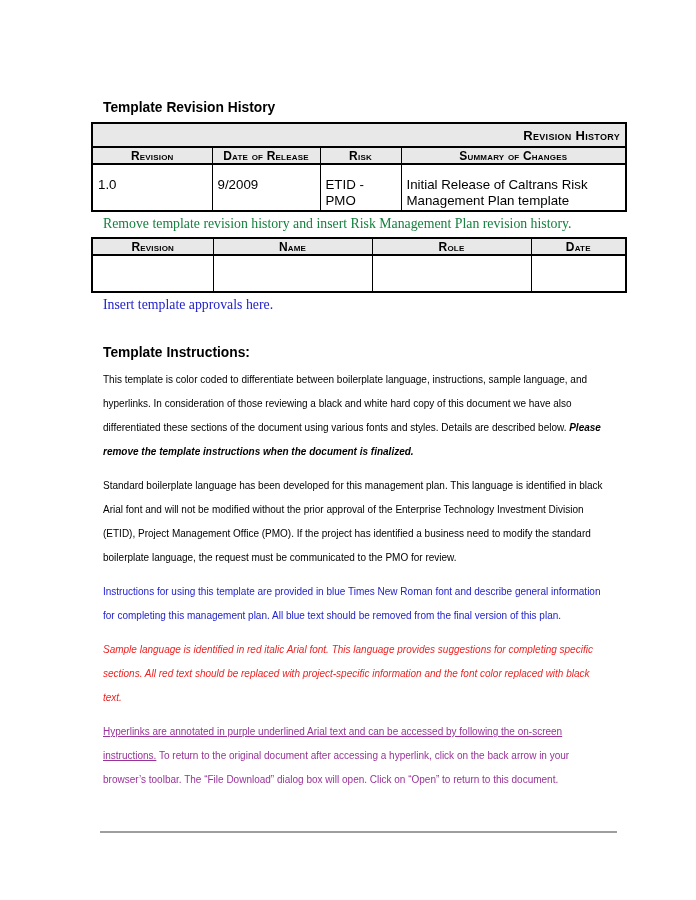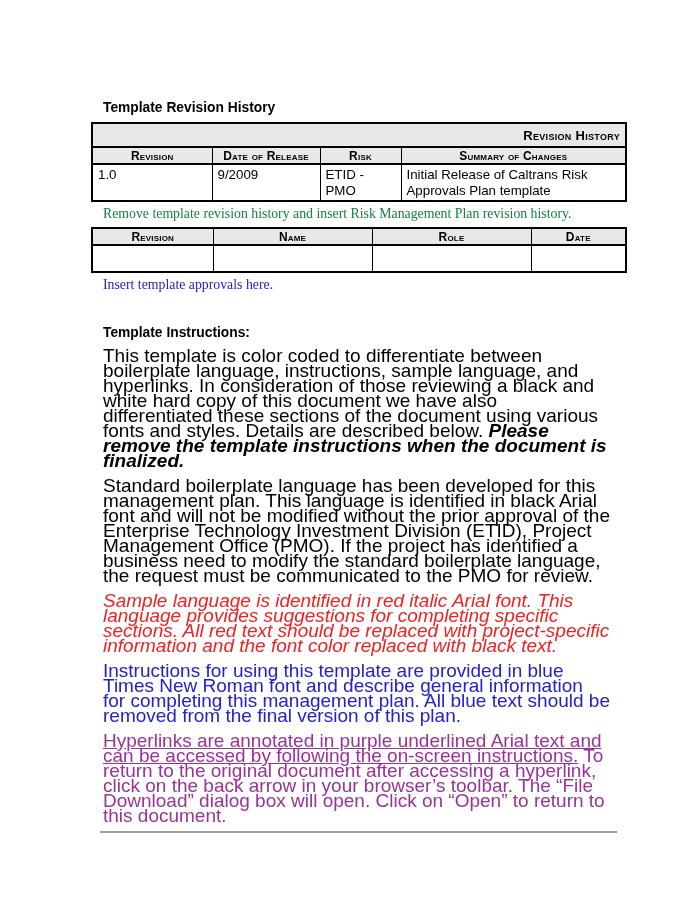--- a/index.html
+++ b/index.html
@@ -50,21 +50,21 @@
     height:15px;
     font-variant-caps:small-caps;
     font-weight:bold;
     font-size:12px;
     letter-spacing:.2px;
     text-align:center;
     border-bottom:2px solid #000;
   }
   table.doc-table td{
     vertical-align:top;
-    padding-top:2px;
+    padding-top:12px;
     padding-bottom:2px;
     line-height:15.5px;
     background:#fff;
   }
   td.al{text-align:left;}
   td.ac{text-align:left;}
   .tbl-1{margin-top:7px;}
   .tbl-1 td{height:26px;}
   .tbl-2{margin-top:6px;}
   .tbl-2 td{height:21px;}
@@ -72,22 +72,22 @@
   .note-serif{
     font-family:"Liberation Serif", serif;
     font-size:13.8px;
     line-height:15px;
     margin:4px 15px 0 12px;
   }
   .h2-approvals{margin-top:9px;}
   .h3-instructions{margin-top:33px;}
   
   .para{
-    font-size:19px;
-    line-height:15px;
+    font-size:10px;
+    line-height:24px;
     margin:8px 15px 10px 12px;
   }
   .p-red{font-style:italic;}
   .run-bold-italic{font-weight:bold;font-style:italic;}
   .run-underline{text-decoration:underline;}
   
   .footer{
     position:absolute;
     left:100px;top:831px;
     width:517px;
@@ -128,21 +128,21 @@
           <th>Date of Release</th>
           <th>Risk</th>
           <th>Summary of Changes</th>
         </tr>
       </thead>
       <tbody>
         <tr>
           <td class="al">1.0</td>
           <td class="ac">9/2009</td>
           <td class="ac">ETID - PMO</td>
-          <td class="al">Initial Release of Caltrans Risk Approvals Plan template</td>
+          <td class="al">Initial Release of Caltrans Risk Management Plan template</td>
         </tr>
       </tbody>
     </table>
 
     <p class="note-serif" style="color:#15803d">Remove template revision history and insert Risk Management Plan revision history.</p>
 
 
     <table class="doc-table tbl-2">
       <colgroup>
         <col style="width:121px">
@@ -169,23 +169,23 @@
     </table>
 
     <p class="note-serif" style="color:#2222cc">Insert template approvals here.</p>
 
     <h2 class="doc-heading h3-instructions">Template Instructions:</h2>
 
     <p class="para" style="color:#000"><span>This template is color coded to differentiate between boilerplate language, instructions, sample language, and hyperlinks. In consideration of those reviewing a black and white hard copy of this document we have also differentiated these sections of the document using various fonts and styles. Details are described below. </span><span class="run-bold-italic">Please remove the template instructions when the document is finalized.</span></p>
 
     <p class="para" style="color:#000"><span>Standard boilerplate language has been developed for this management plan. This language is identified in black Arial font and will not be modified without the prior approval of the Enterprise Technology Investment Division (ETID), Project Management Office (PMO). If the project has identified a business need to modify the standard boilerplate language, the request must be communicated to the PMO for review.</span></p>
 
+    <p class="para" style="color:#2222cc"><span>Instructions for using this template are provided in blue Times New Roman font and describe general information for completing this management plan. All blue text should be removed from the final version of this plan.</span></p>
+
     <p class="para p-red" style="color:#ee2222"><span>Sample language is identified in red italic Arial font. This language provides suggestions for completing specific sections. All red text should be replaced with project-specific information and the font color replaced with black text.</span></p>
-
-    <p class="para" style="color:#2222cc"><span>Instructions for using this template are provided in blue Times New Roman font and describe general information for completing this management plan. All blue text should be removed from the final version of this plan.</span></p>
 
     <p class="para" style="color:#993399"><span class="run-underline">Hyperlinks are annotated in purple underlined Arial text and can be accessed by following the on-screen instructions.</span><span> To return to the original document after accessing a hyperlink, click on the back arrow in your browser’s toolbar. The “File Download” dialog box will open. Click on “Open” to return to this document.</span></p>
 
   </div>
 
   <div class="footer">
     <div class="footer-rule"></div>
   </div>
 </div>
 

